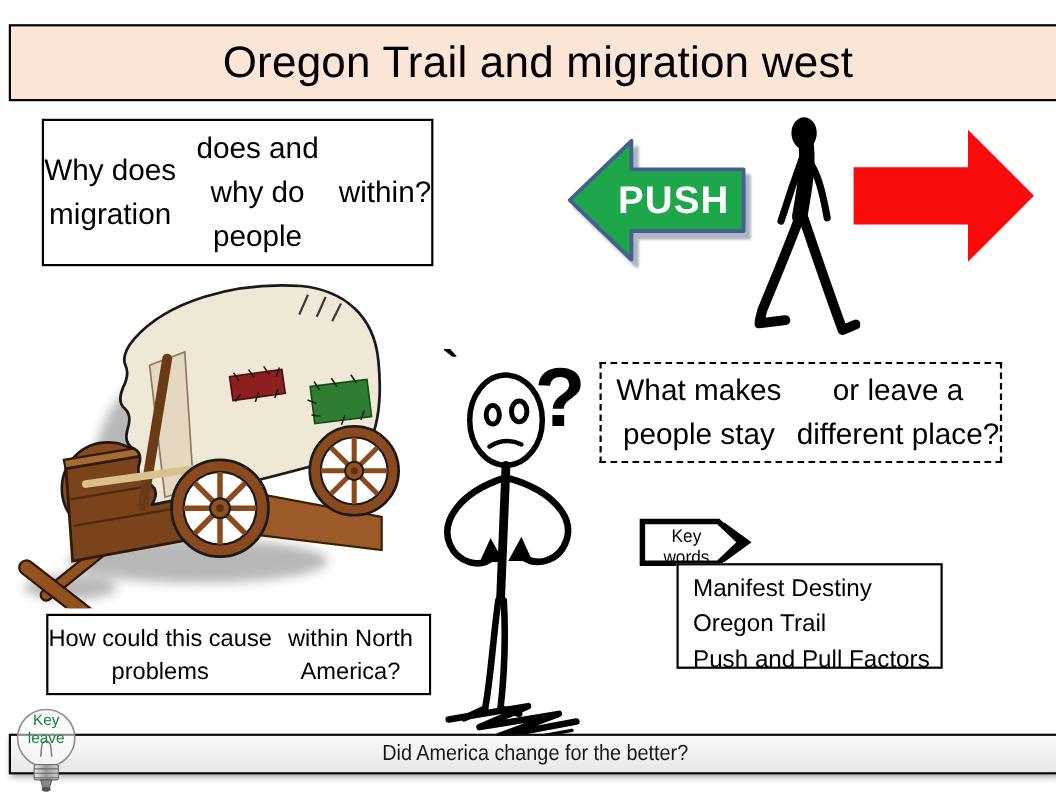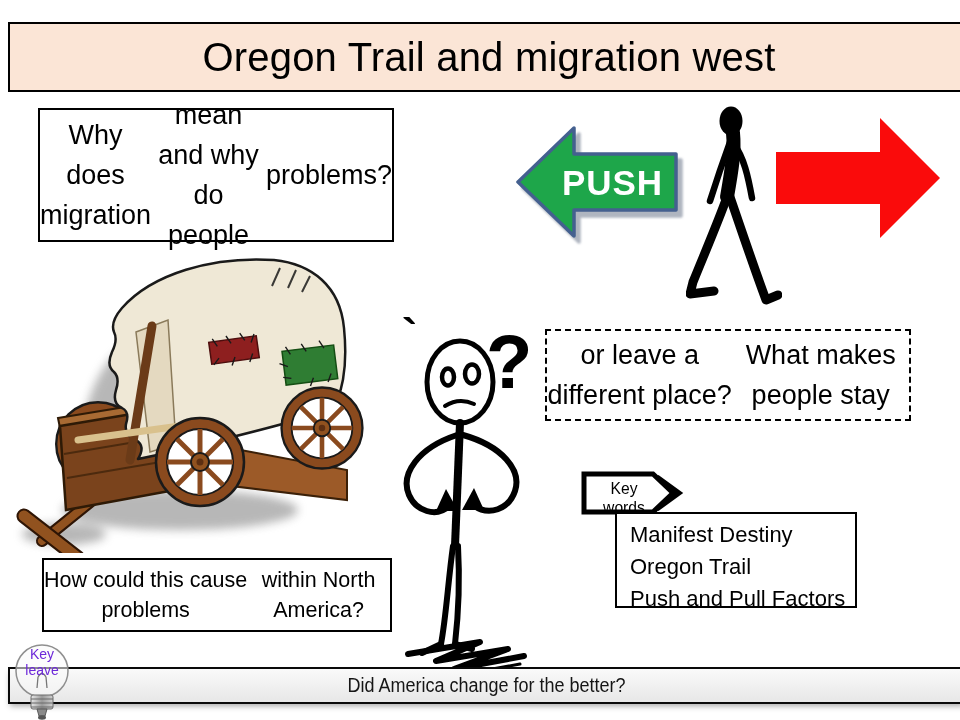--- a/index.html
+++ b/index.html
@@ -55,36 +55,36 @@
     background:linear-gradient(#fafafa,#e7e7e7);
     border:2.5px solid #0a0a0a;box-sizing:border-box;
     display:flex;align-items:center;justify-content:center;
     box-shadow:0 4px 6px -2px rgba(0,0,0,.35);
     z-index:1;
   }
   .footer-text{font-size:20px;color:#161616;transform:scaleX(.9);white-space:nowrap;}
   .bulb-svg{left:12px;top:644px;z-index:2;}
   .badge-text{
     left:12px;top:647px;width:60px;z-index:3;text-align:center;
-    font-size:14px;line-height:15.5px;color:#6d28d9;
+    font-size:14px;line-height:15.5px;color:#15803d;
   }
 </style>
 </head>
 <body>
 
 <div class="slide">
 
   <div class="abs title-bar">
     <span class="title-text">Oregon Trail and migration west</span>
   </div>
 
   <div class="abs qbox migration-box">
     <span class="line">Why does migration</span>
-    <span class="line">mean and why do people</span>
-    <span class="line">problems?</span>
+    <span class="line">does and why do people</span>
+    <span class="line">within?</span>
   </div>
 
   <svg class="abs pull-svg" width="170" height="120" viewBox="0 0 170 120">
     <polygon points="6,60 62,6 62,32 164,32 164,88 62,88 62,114" stroke="#44608F" stroke-width="3.5" stroke-linejoin="round" fill="#1EA64A"></polygon>
   </svg>
   <div class="abs arrow-label pull-label">PUSH</div>
 
   <svg class="abs" style="left:686px;top:104px;" width="96" height="212" viewBox="0 0 96 212">
     <g stroke="#000" fill="none" stroke-linecap="round">
       <ellipse cx="45" cy="17" rx="11.5" ry="14.5" fill="#000" stroke="none"></ellipse>
@@ -183,22 +183,22 @@
       <path d="M45,322 L26,331" stroke-width="6"></path>
       <path d="M59,322 L76,327" stroke-width="6"></path>
       <path d="M12,332 L84,320 L40,339 L112,327 L58,347 L128,334" stroke-width="6" stroke-linejoin="round"></path>
       <path d="M74,351 L124,342" stroke-width="3"></path>
     </g>
   </svg>
   <div class="abs qmark">?</div>
   <div class="abs accent">`</div>
 
   <div class="abs qbox dashed-box">
+    <span class="line">What makes people stay</span>
     <span class="line">or leave a different place?</span>
-    <span class="line">What makes people stay</span>
   </div>
 
   <svg class="abs kw-banner-svg" width="104" height="46" viewBox="0 0 104 46">
     <polygon points="3,4 72,4 92,23 72,42 3,42" fill="#fff" stroke="#000" stroke-width="5" stroke-linejoin="miter"></polygon>
     <path d="M76,7 L98,23 L76,39" fill="none" stroke="#000" stroke-width="5"></path>
   </svg>
   <div class="abs kw-banner-label">Key words</div>
 
   <div class="abs qbox problems-box">
     <span class="line">How could this cause problems</span>

